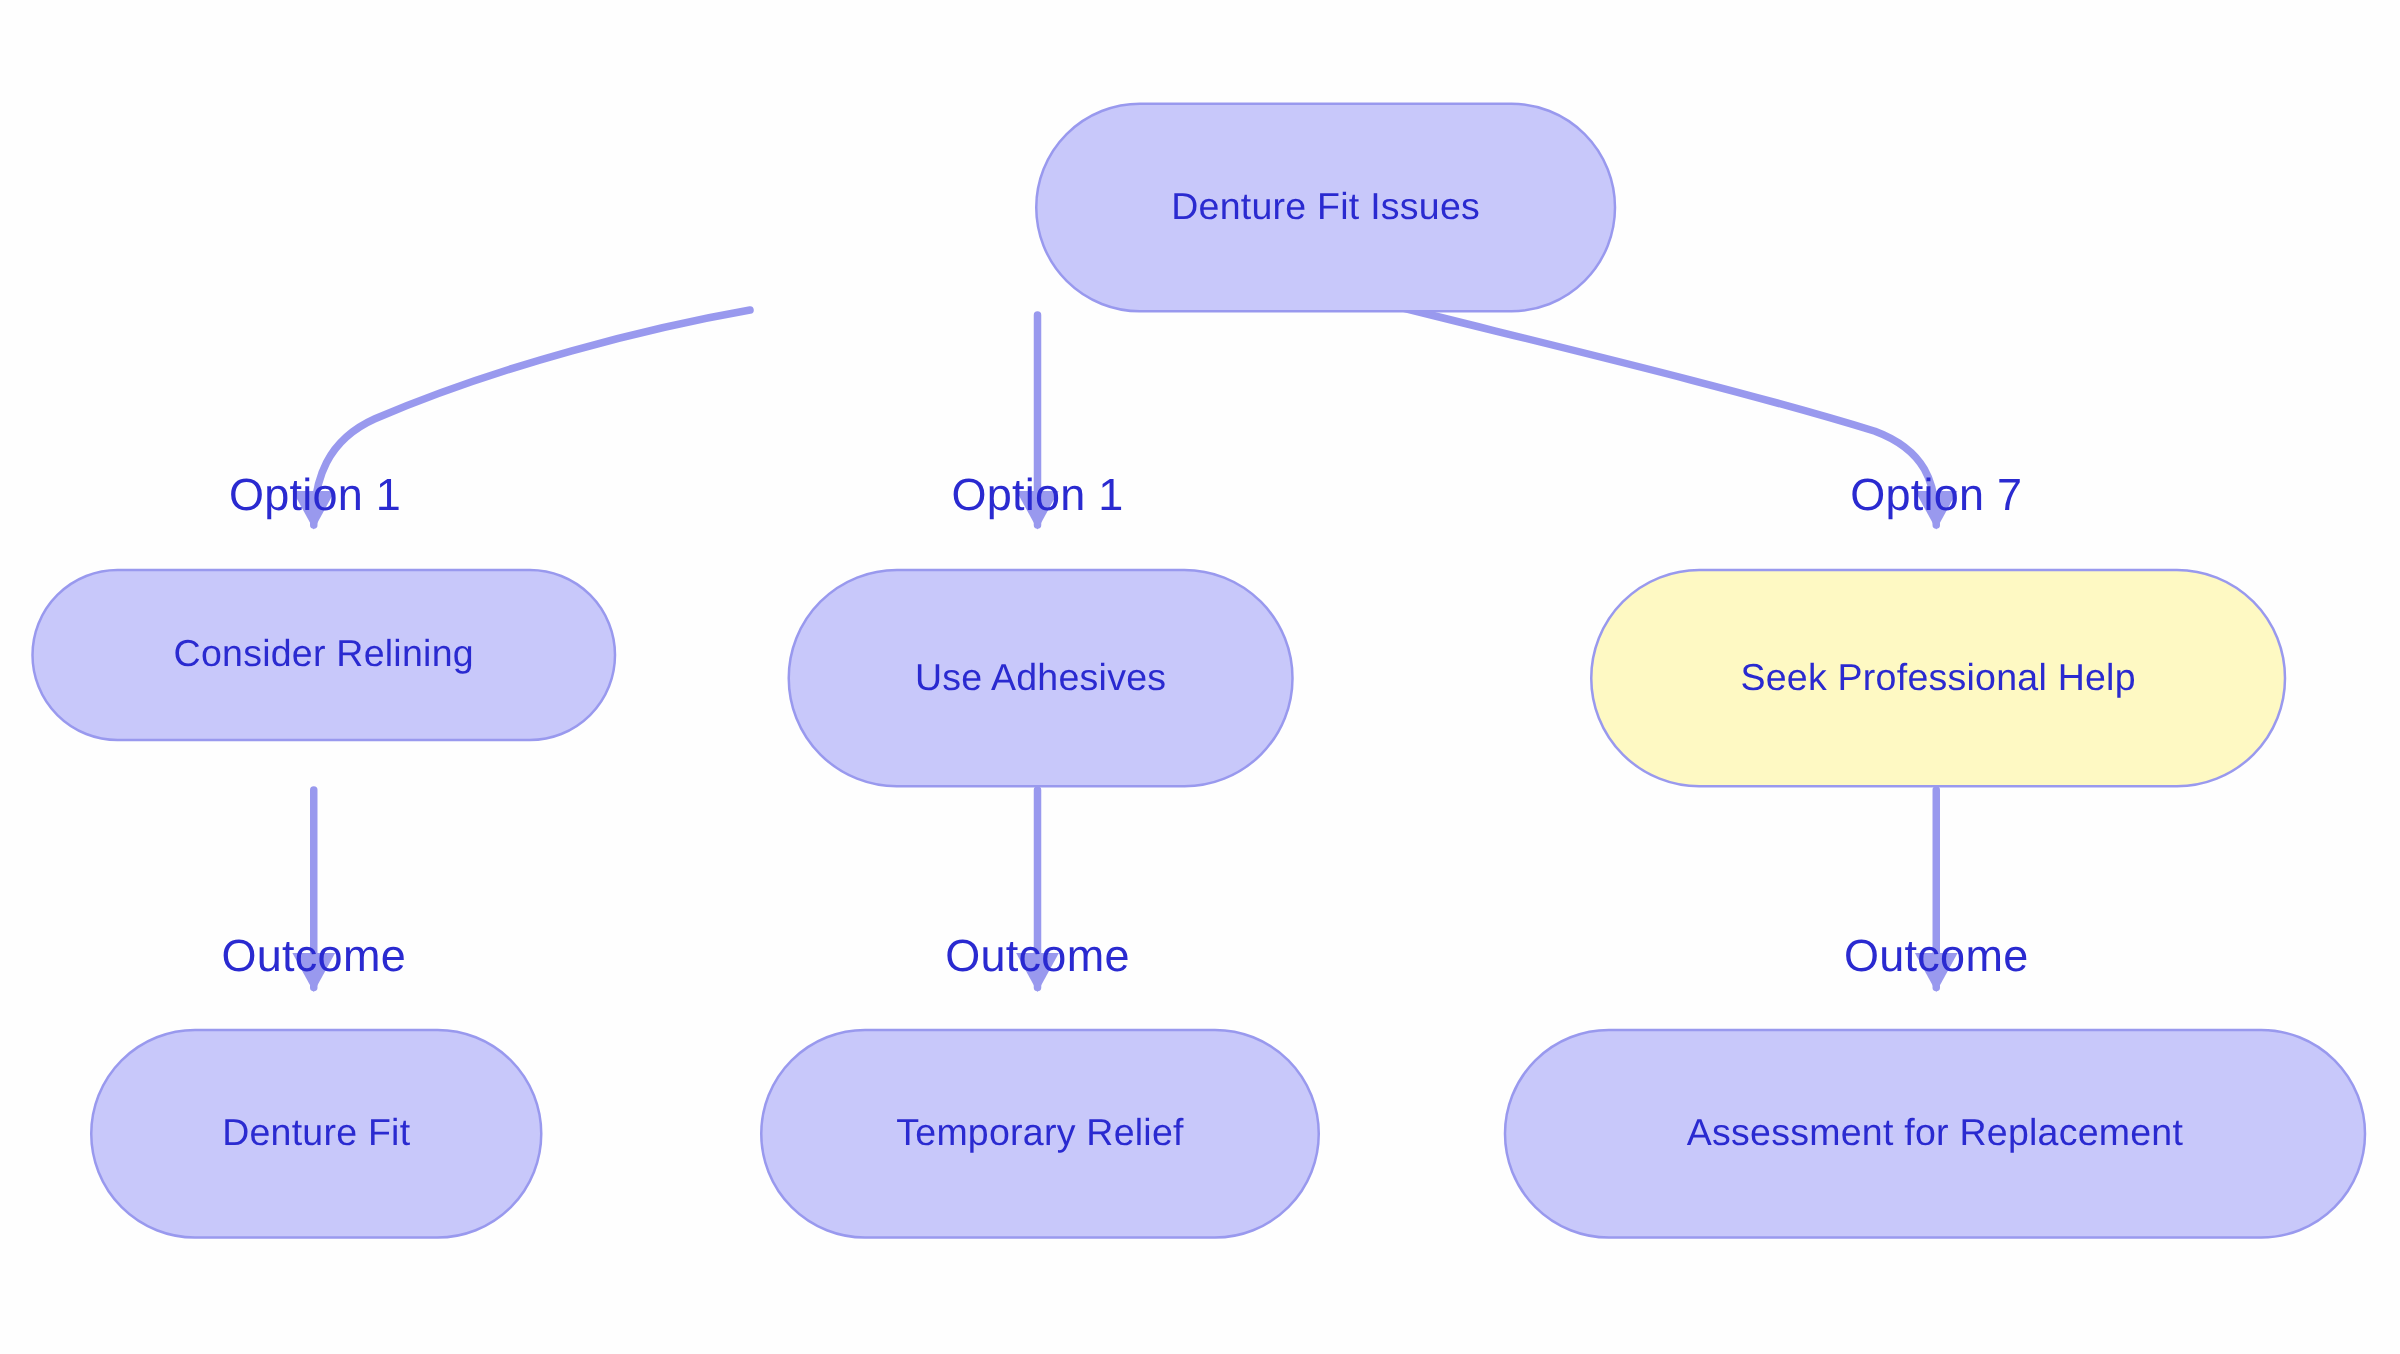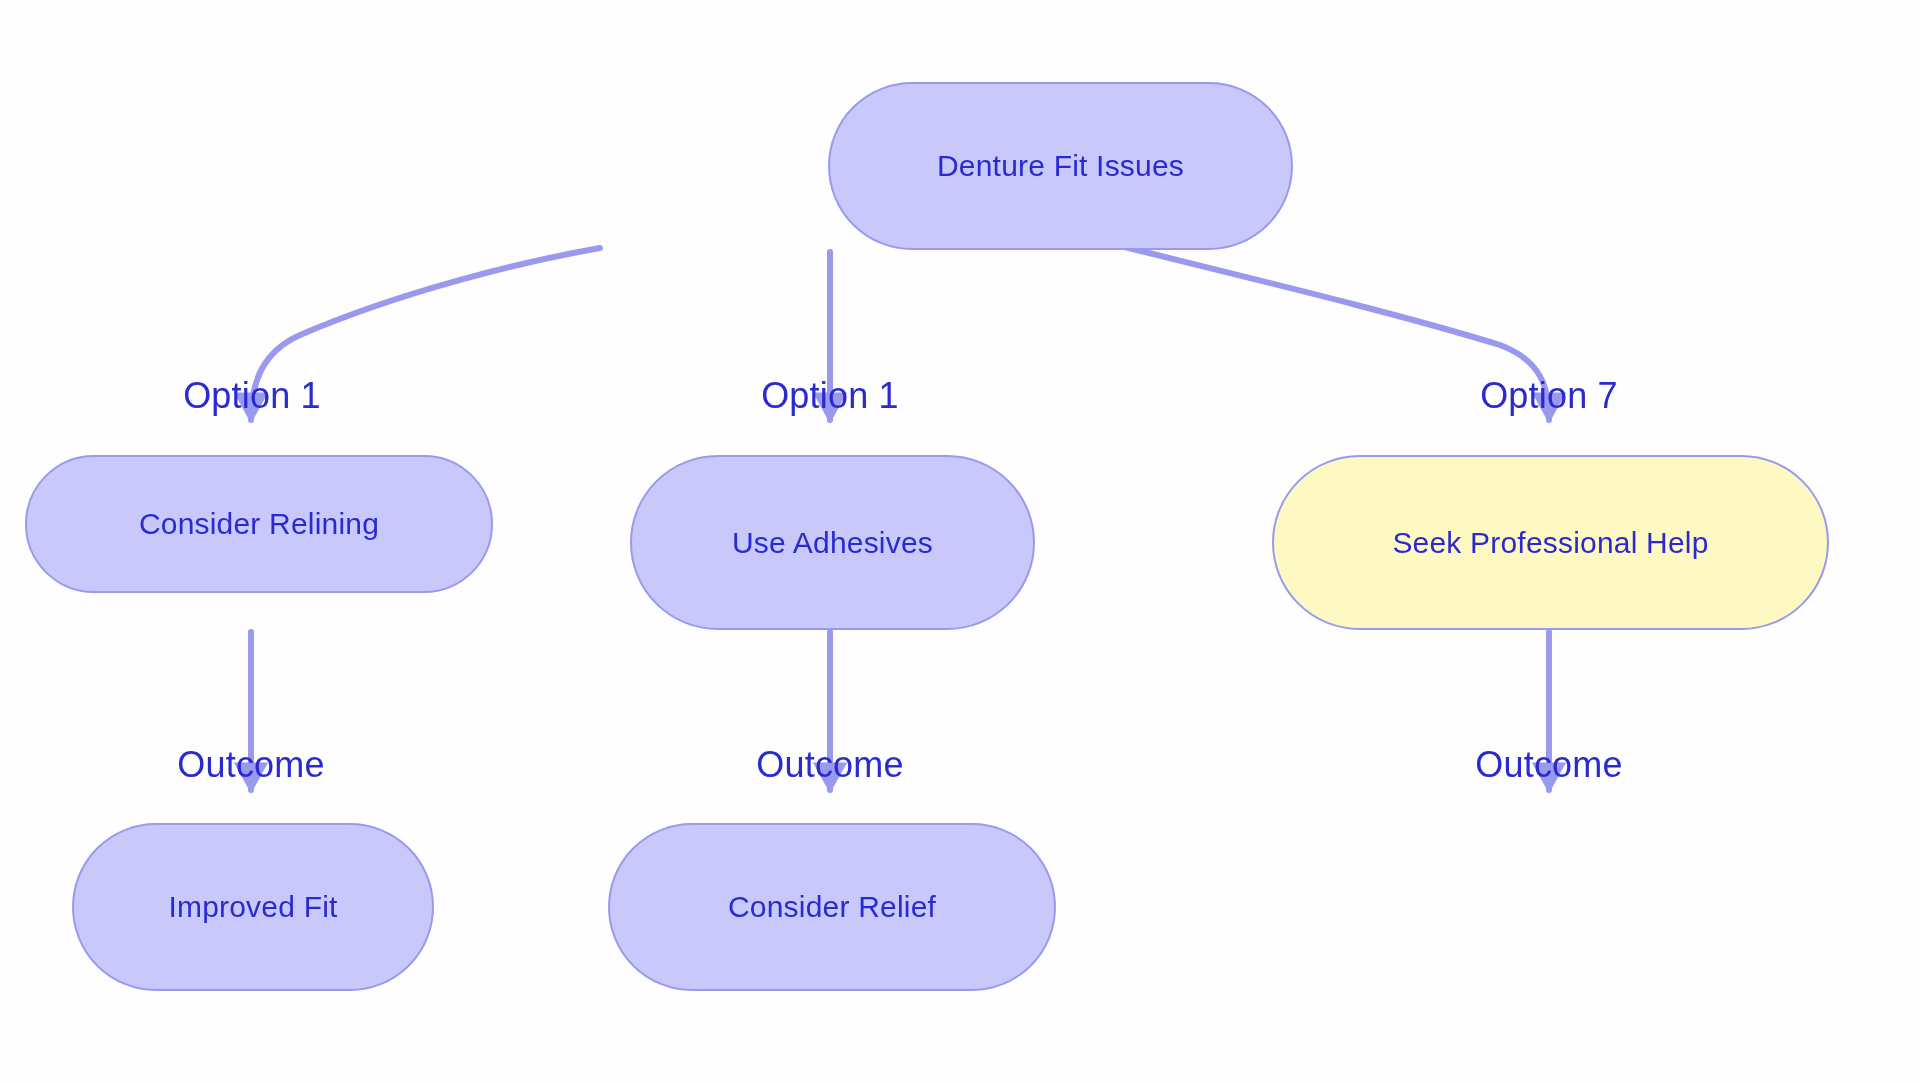--- a/index.html
+++ b/index.html
@@ -92,27 +92,30 @@
 
   <div class="node" id="node-adhesives" style="left: 630px; top: 455px; width: 405px; height: 175px; border-radius: 87.5px; background: rgb(200, 200, 250); border-color: rgb(153, 153, 238); color: rgb(42, 42, 208);">
     <span>Use Adhesives</span>
   </div>
 
   <div class="node" id="node-professional" style="left: 1272px; top: 455px; width: 557px; height: 175px; border-radius: 87.5px; background: #fef9c3; border-color: rgb(153, 153, 238); color: rgb(42, 42, 208);">
     <span>Seek Professional Help</span>
   </div>
 
   <div class="node" id="node-improvedfit" style="left: 72px; top: 823px; width: 362px; height: 168px; border-radius: 84px; background: rgb(200, 200, 250); border-color: rgb(153, 153, 238); color: rgb(42, 42, 208);">
-    <span>Improved Fit</span>
+    <span>Denture Fit</span>
   </div>
 
   <div class="node" id="node-temporary" style="left: 608px; top: 823px; width: 448px; height: 168px; border-radius: 84px; background: rgb(200, 200, 250); border-color: rgb(153, 153, 238); color: rgb(42, 42, 208);">
-    <span>Consider Relief</span>
+    <span>Temporary Relief</span>
   </div>
 
+  <div class="node" id="node-assessment" style="left: 1203px; top: 823px; width: 690px; height: 168px; border-radius: 84px; background: rgb(200, 200, 250); border-color: rgb(153, 153, 238); color: rgb(42, 42, 208);">
+    <span>Assessment for Replacement</span>
+  </div>
 
   <div class="edge-label" id="label-e1" style="left: 252px; top: 352px; color: rgb(42, 42, 208);">Option 1</div>
   <div class="edge-label" id="label-e2" style="left: 830px; top: 352px; color: rgb(42, 42, 208);">Option 1</div>
   <div class="edge-label" id="label-e3" style="left: 1549px; top: 352px; color: rgb(42, 42, 208);">Option 7</div>
   <div class="edge-label" id="label-e4" style="left: 251px; top: 721px; color: rgb(42, 42, 208);">Outcome</div>
   <div class="edge-label" id="label-e5" style="left: 830px; top: 721px; color: rgb(42, 42, 208);">Outcome</div>
   <div class="edge-label" id="label-e6" style="left: 1549px; top: 721px; color: rgb(42, 42, 208);">Outcome</div>
 
 </div>
 

